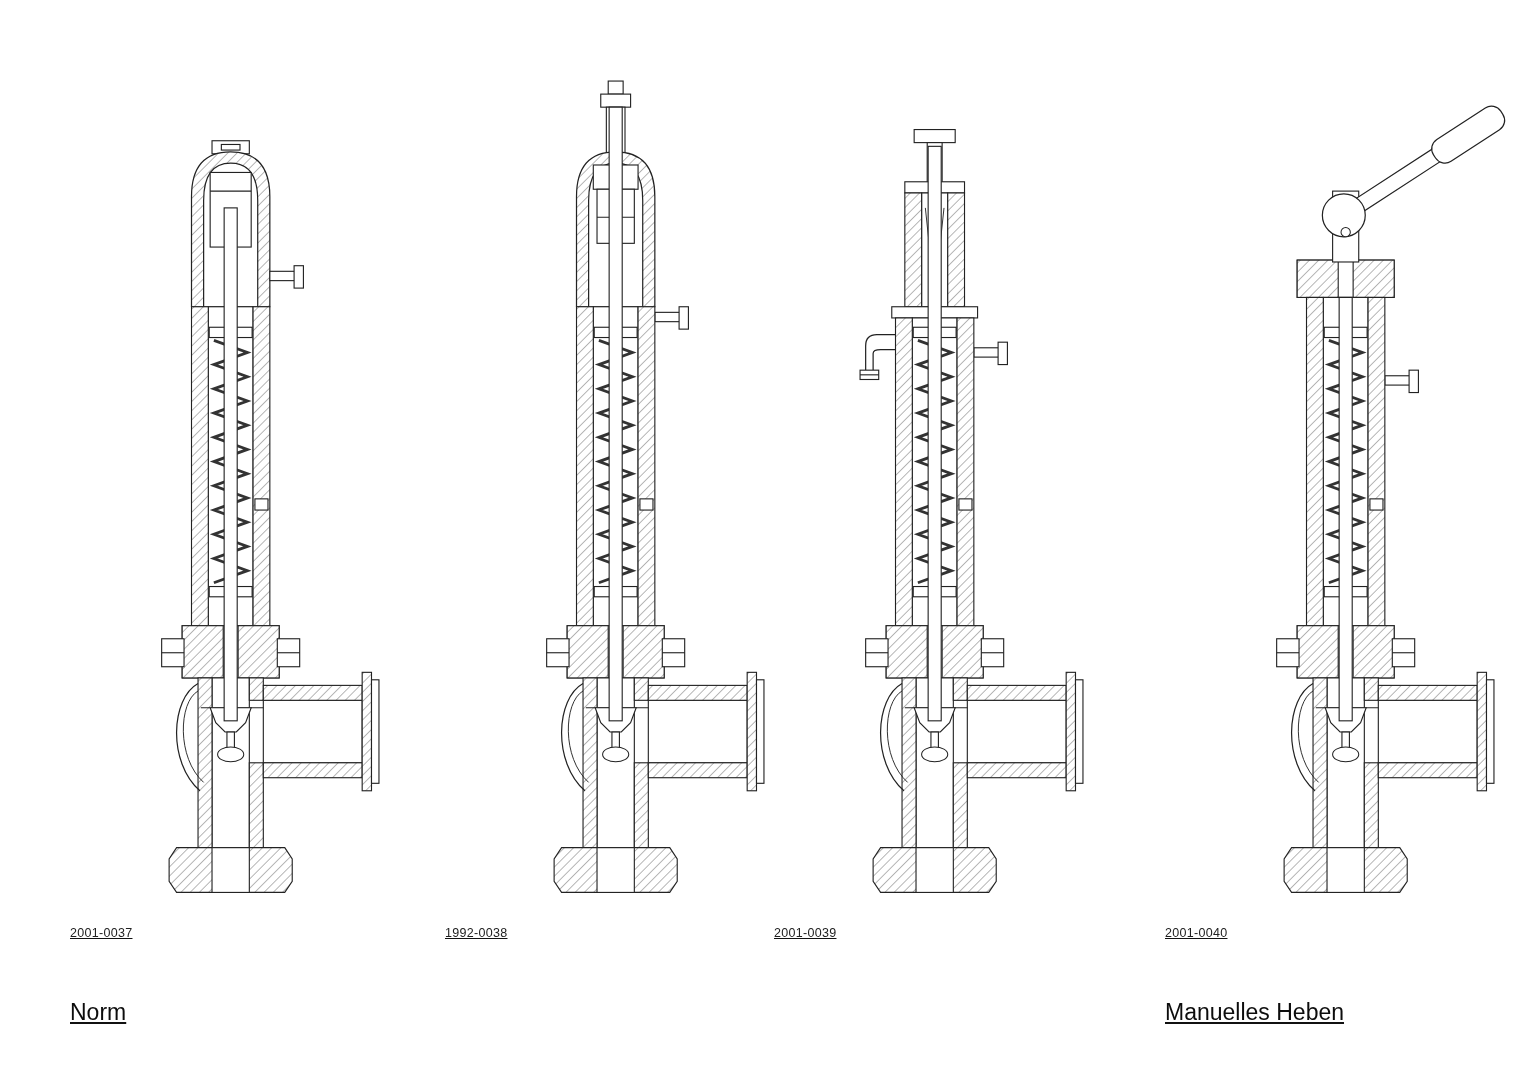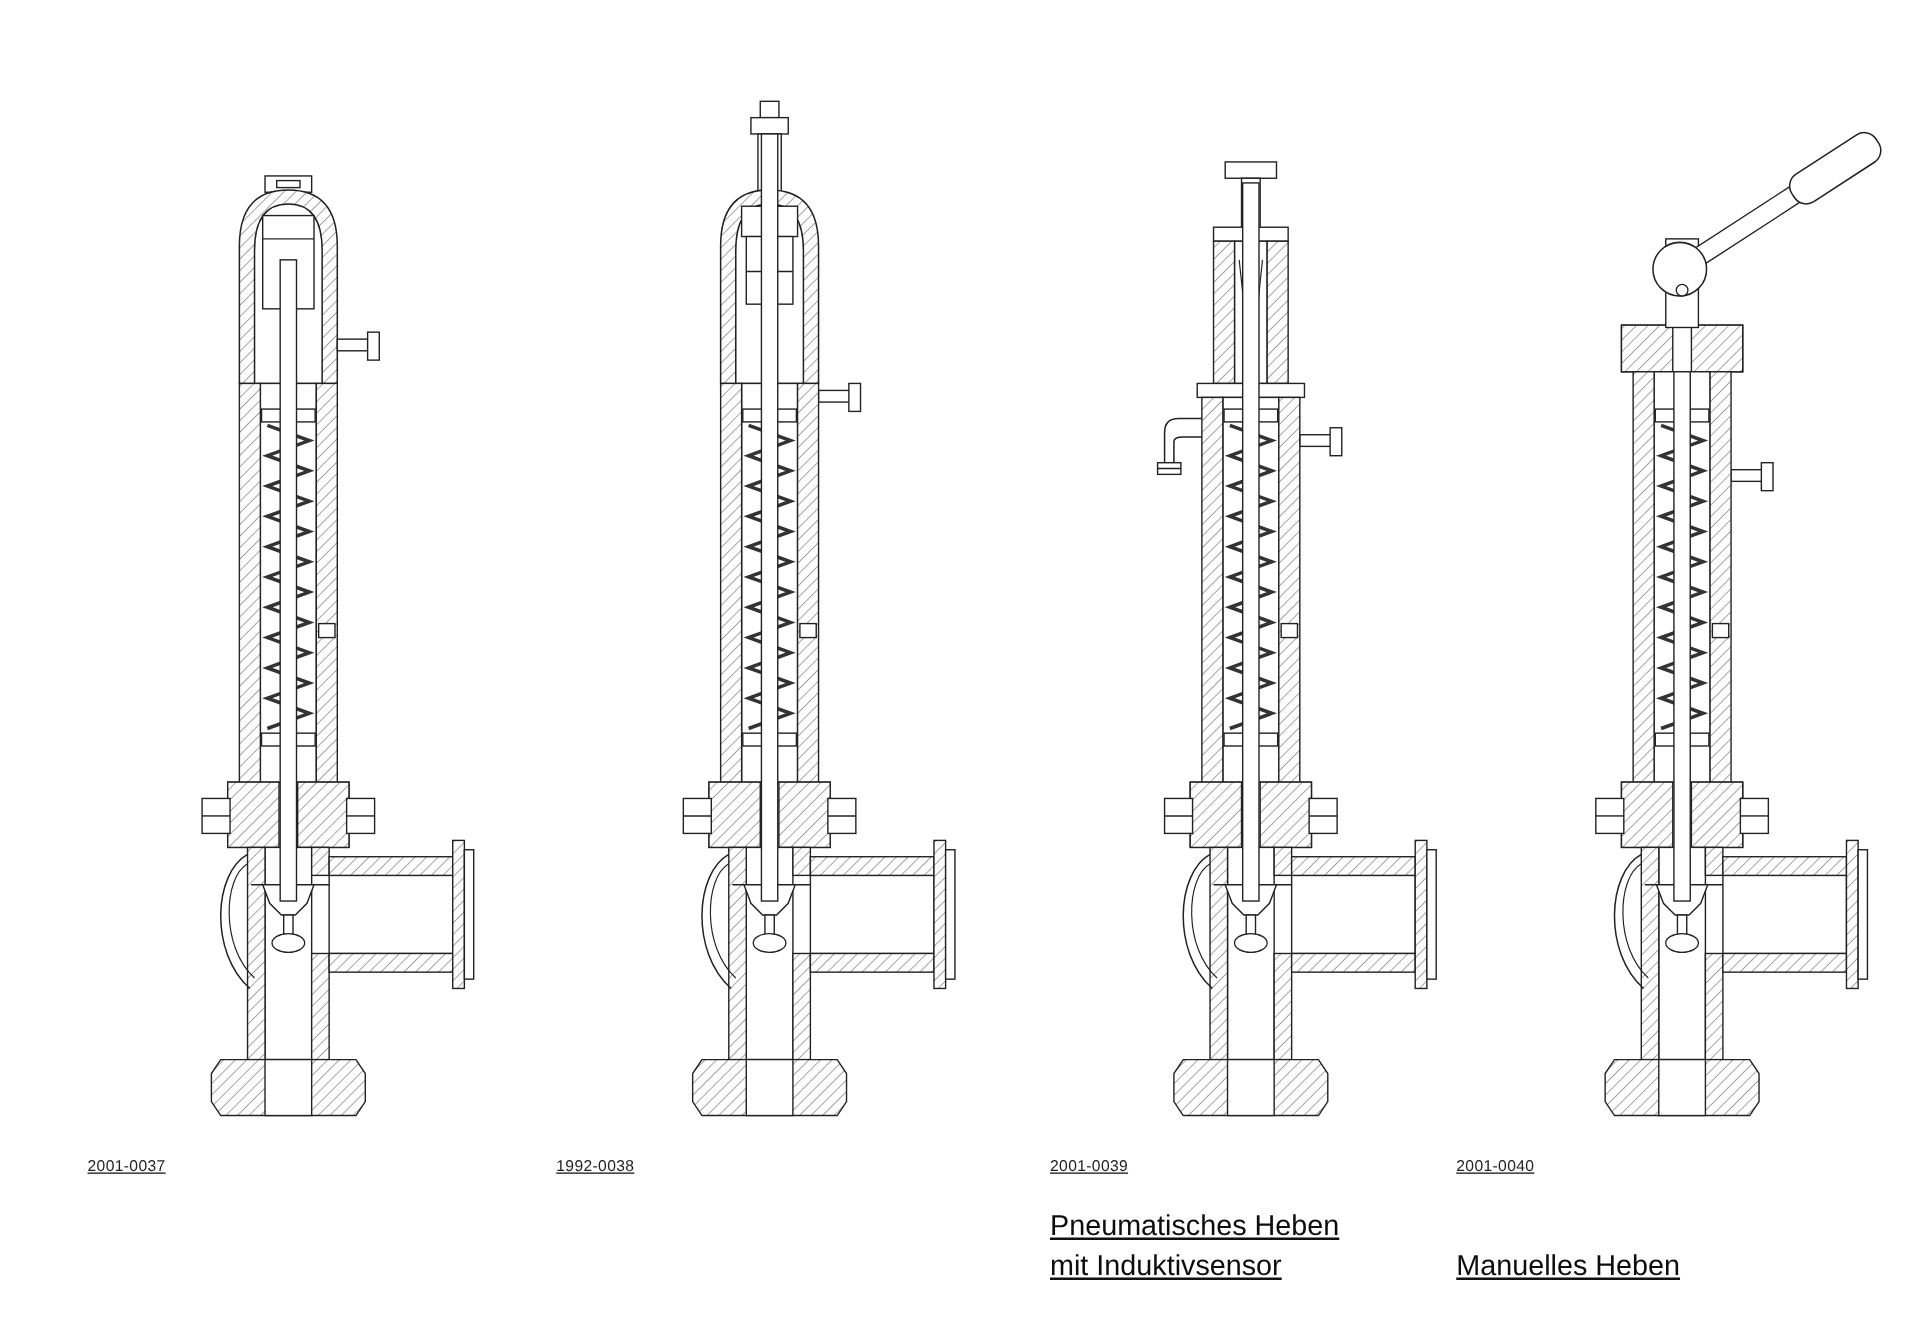--- a/index.html
+++ b/index.html
@@ -4,21 +4,21 @@
 <style>
   html,body{margin:0;padding:0;}
   body{
     width:1536px;height:1073px;position:relative;background:#ffffff;
     font-family:"Liberation Sans", sans-serif;color:#111;overflow:hidden;
   }
   .fig{position:absolute;text-align:left;top:52px;text-decoration:underline;}
   .fig svg{display:block;margin:0 auto;}
   #f0{left:30px;width:340px;}
   #f1{left:405px;width:360px;}
-  #f2{left:800px;width:340px;}
+  #f2{left:734px;width:340px;}
   #f3{left:1125px;width:380px;}
   .num{font-size:12.5px;margin-top:0px;color:#222;letter-spacing:.3px;}
   .cap{font-size:23px;margin-top:56px;white-space:pre-line;line-height:1.4;color:#0d0d0d;}
   #f2 .cap{margin-top:24px;}
 </style>
 </head>
 <body>
 
 <svg width="0" height="0" style="position:absolute">
   <defs>
@@ -65,20 +65,21 @@
       <path d="M135,668 C114,680 112,740 141,766" fill="none" stroke="#222" stroke-width="1"></path>
       <line x1="138" y1="686" x2="205" y2="686" stroke="#222" stroke-width="1.2"></line>
       <polygon points="148,686 192,686 186,702 176,712 164,712 154,702" fill="#fff" stroke="#222" stroke-width="1.2"></polygon>
       <rect x="166" y="712" width="8" height="18" fill="#fff" stroke="#222" stroke-width="1.2"></rect>
       <ellipse cx="170" cy="736" rx="14" ry="8" fill="#fff" stroke="#222" stroke-width="1.1"></ellipse>
       <polygon points="112,836 228,836 236,848 236,872 228,884 112,884 104,872 104,848" fill="url(#hatch)" stroke="#222" stroke-width="1.2"></polygon>
       <rect x="150" y="836" width="40" height="48" fill="#fff" stroke="#222" stroke-width="1.2"></rect>
       <rect x="163" y="150" width="14" height="550" fill="#fff" stroke="#222" stroke-width="1.2"></rect>
     </svg>
   <div class="num">2001-0037</div>
+  <div class="cap">Norm</div>
 </figure>
 
 <figure class="fig" id="f1">
   <svg width="336" height="858" viewBox="0 0 360 920">
       <rect x="162" y="14" width="16" height="14" fill="#fff" stroke="#222" stroke-width="1.2"></rect>
       <rect x="154" y="28" width="32" height="14" fill="#fff" stroke="#222" stroke-width="1.2"></rect>
       <rect x="160" y="42" width="20" height="50" fill="#fff" stroke="#222" stroke-width="1.2"></rect>
       <path d="M128,256 V138 Q128,90 170,90 Q212,90 212,138 V256 Z M141,256 V142 Q141,102 170,102 Q199,102 199,142 V256 Z" fill="url(#hatch)" fill-rule="evenodd" stroke="#222" stroke-width="1.3"></path>
       <rect x="146" y="104" width="48" height="26" fill="#fff" stroke="#222" stroke-width="1.2"></rect>
       <rect x="150" y="130" width="40" height="58" fill="#fff" stroke="#222" stroke-width="1.2"></rect>
@@ -164,22 +165,20 @@
       <path d="M135,668 C114,680 112,740 141,766" fill="none" stroke="#222" stroke-width="1"></path>
       <line x1="138" y1="686" x2="205" y2="686" stroke="#222" stroke-width="1.2"></line>
       <polygon points="148,686 192,686 186,702 176,712 164,712 154,702" fill="#fff" stroke="#222" stroke-width="1.2"></polygon>
       <rect x="166" y="712" width="8" height="18" fill="#fff" stroke="#222" stroke-width="1.2"></rect>
       <ellipse cx="170" cy="736" rx="14" ry="8" fill="#fff" stroke="#222" stroke-width="1.1"></ellipse>
       <polygon points="112,836 228,836 236,848 236,872 228,884 112,884 104,872 104,848" fill="url(#hatch)" stroke="#222" stroke-width="1.2"></polygon>
       <rect x="150" y="836" width="40" height="48" fill="#fff" stroke="#222" stroke-width="1.2"></rect>
       <rect x="163" y="84" width="14" height="616" fill="#fff" stroke="#222" stroke-width="1.2"></rect>
     </svg>
   <div class="num">2001-0039</div>
-  <div class="cap">Pneumatisches Heben
-mit Induktivsensor</div>
 </figure>
 
 <figure class="fig" id="f3">
   <svg width="336" height="858" viewBox="0 0 360 920">
       <rect x="118" y="206" width="104" height="40" fill="#fff" stroke="#222" stroke-width="1.2"></rect>
       <rect x="118" y="206" width="44" height="40" fill="url(#hatch)" stroke="#222" stroke-width="1.2"></rect>
       <rect x="178" y="206" width="44" height="40" fill="url(#hatch)" stroke="#222" stroke-width="1.2"></rect>
       <rect x="156" y="132" width="28" height="76" fill="#fff" stroke="#222" stroke-width="1.2"></rect>
       <g transform="rotate(-33 168 158)">
         <rect x="168" y="150" width="120" height="16" fill="#fff" stroke="#222" stroke-width="1.2"></rect>

